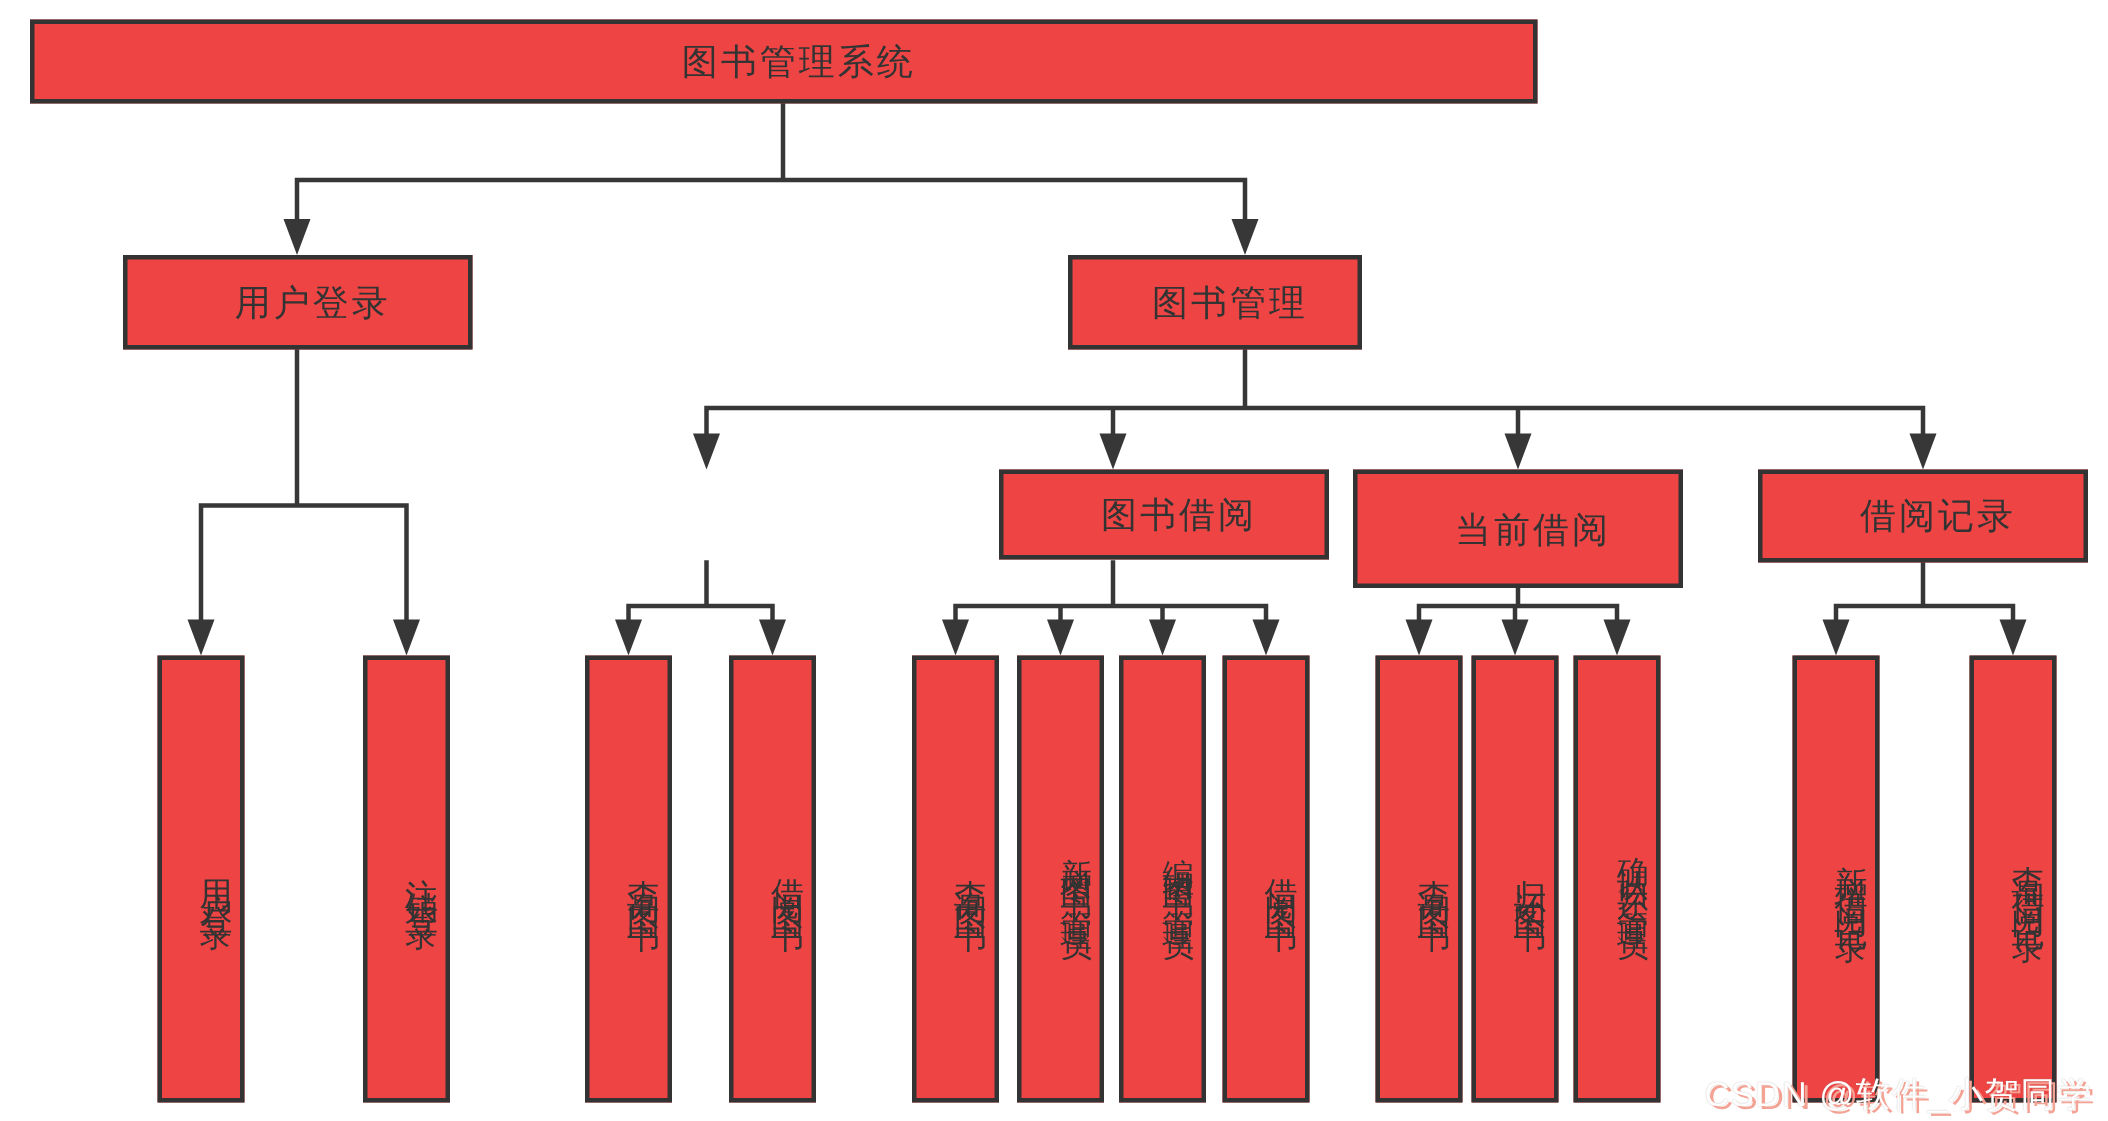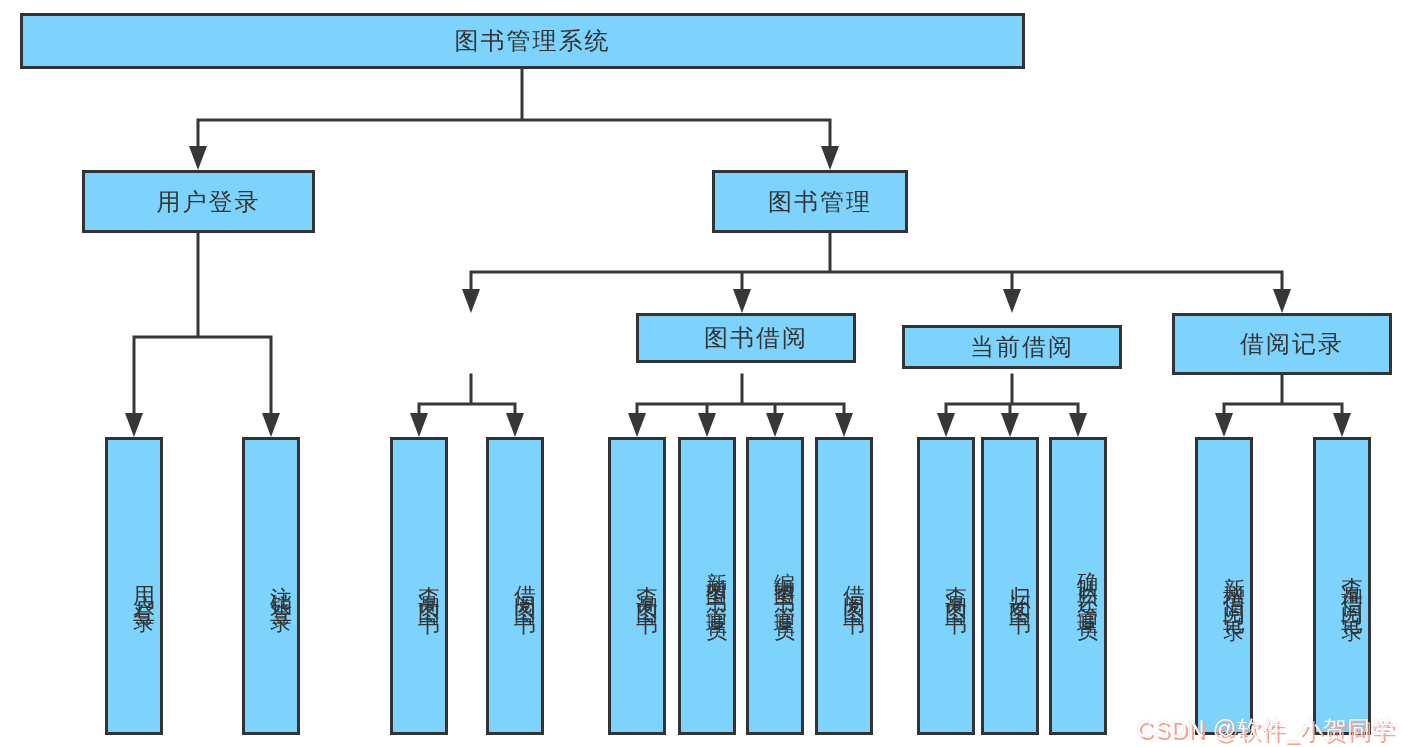--- a/index.html
+++ b/index.html
@@ -7,21 +7,21 @@
     position:relative;
     width:1405px;height:747px;
     background:#fff;
     overflow:hidden;
     font-family:"Liberation Sans","DejaVu Sans",sans-serif;
   }
   #connectors{position:absolute;left:0;top:0;z-index:1;}
   .node{
     position:absolute;
     box-sizing:border-box;
-    background:#7dd3fc;
+    background:#ef4444;
     border:3px solid #333;
     display:flex;
     align-items:center;
     justify-content:center;
     color:#333;
     z-index:2;
     padding-left:20px;
   }
   .h{font-size:24px;letter-spacing:2px;white-space:nowrap;}
   .v{
@@ -80,22 +80,22 @@
       <polygon points="1215,413 1233,413 1224,437"></polygon>
       <polygon points="1333,413 1351,413 1342,437"></polygon>
     </g>
   </svg>
 
   <div class="node h" style="left:20px;top:13px;width:1005px;height:56px">图书管理系统</div>
 
   <div class="node h" style="left:82px;top:170px;width:233px;height:63px">用户登录</div>
   <div class="node h" style="left:712px;top:170px;width:196px;height:63px">图书管理</div>
 
-  <div class="node h" style="left:636px;top:313px;width:220px;height:50px">图书借阅</div>
-  <div class="node h" style="left:902px;top:325px;width:220px;height:44px">当前借阅</div>
+  <div class="node h" style="left:666px;top:313px;width:220px;height:60px">图书借阅</div>
+  <div class="node h" style="left:902px;top:313px;width:220px;height:79px">当前借阅</div>
   <div class="node h" style="left:1172px;top:313px;width:220px;height:62px">借阅记录</div>
 
   <div class="node v" style="left:105px;top:437px;width:58px;height:298px">用户登录</div>
   <div class="node v" style="left:242px;top:437px;width:58px;height:298px">注销登录</div>
 
   <div class="node v" style="left:390px;top:437px;width:58px;height:298px">查询图书</div>
   <div class="node v" style="left:486px;top:437px;width:58px;height:298px">借阅图书</div>
 
   <div class="node v" style="left:608px;top:437px;width:58px;height:298px">查询图书</div>
   <div class="node v long" style="left:678px;top:437px;width:58px;height:298px">新增图书（管理员）</div>

